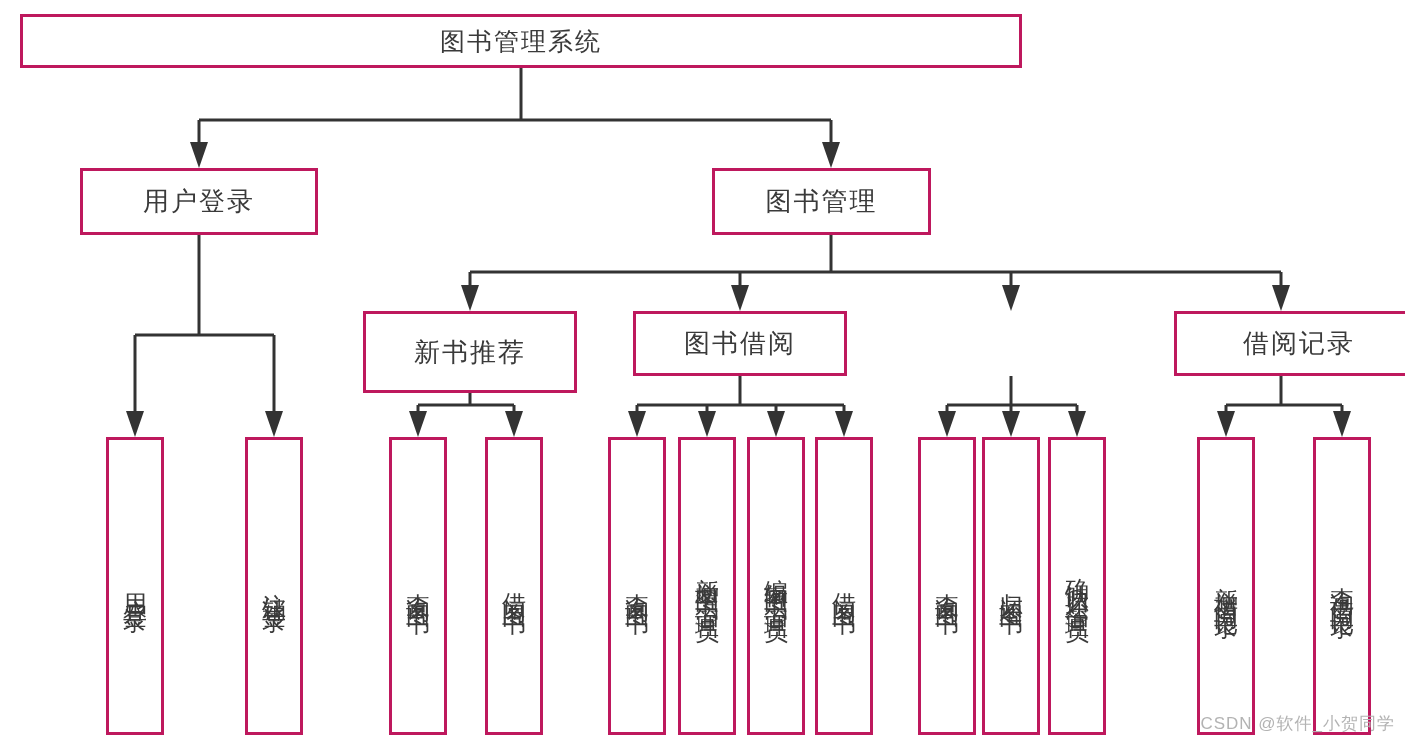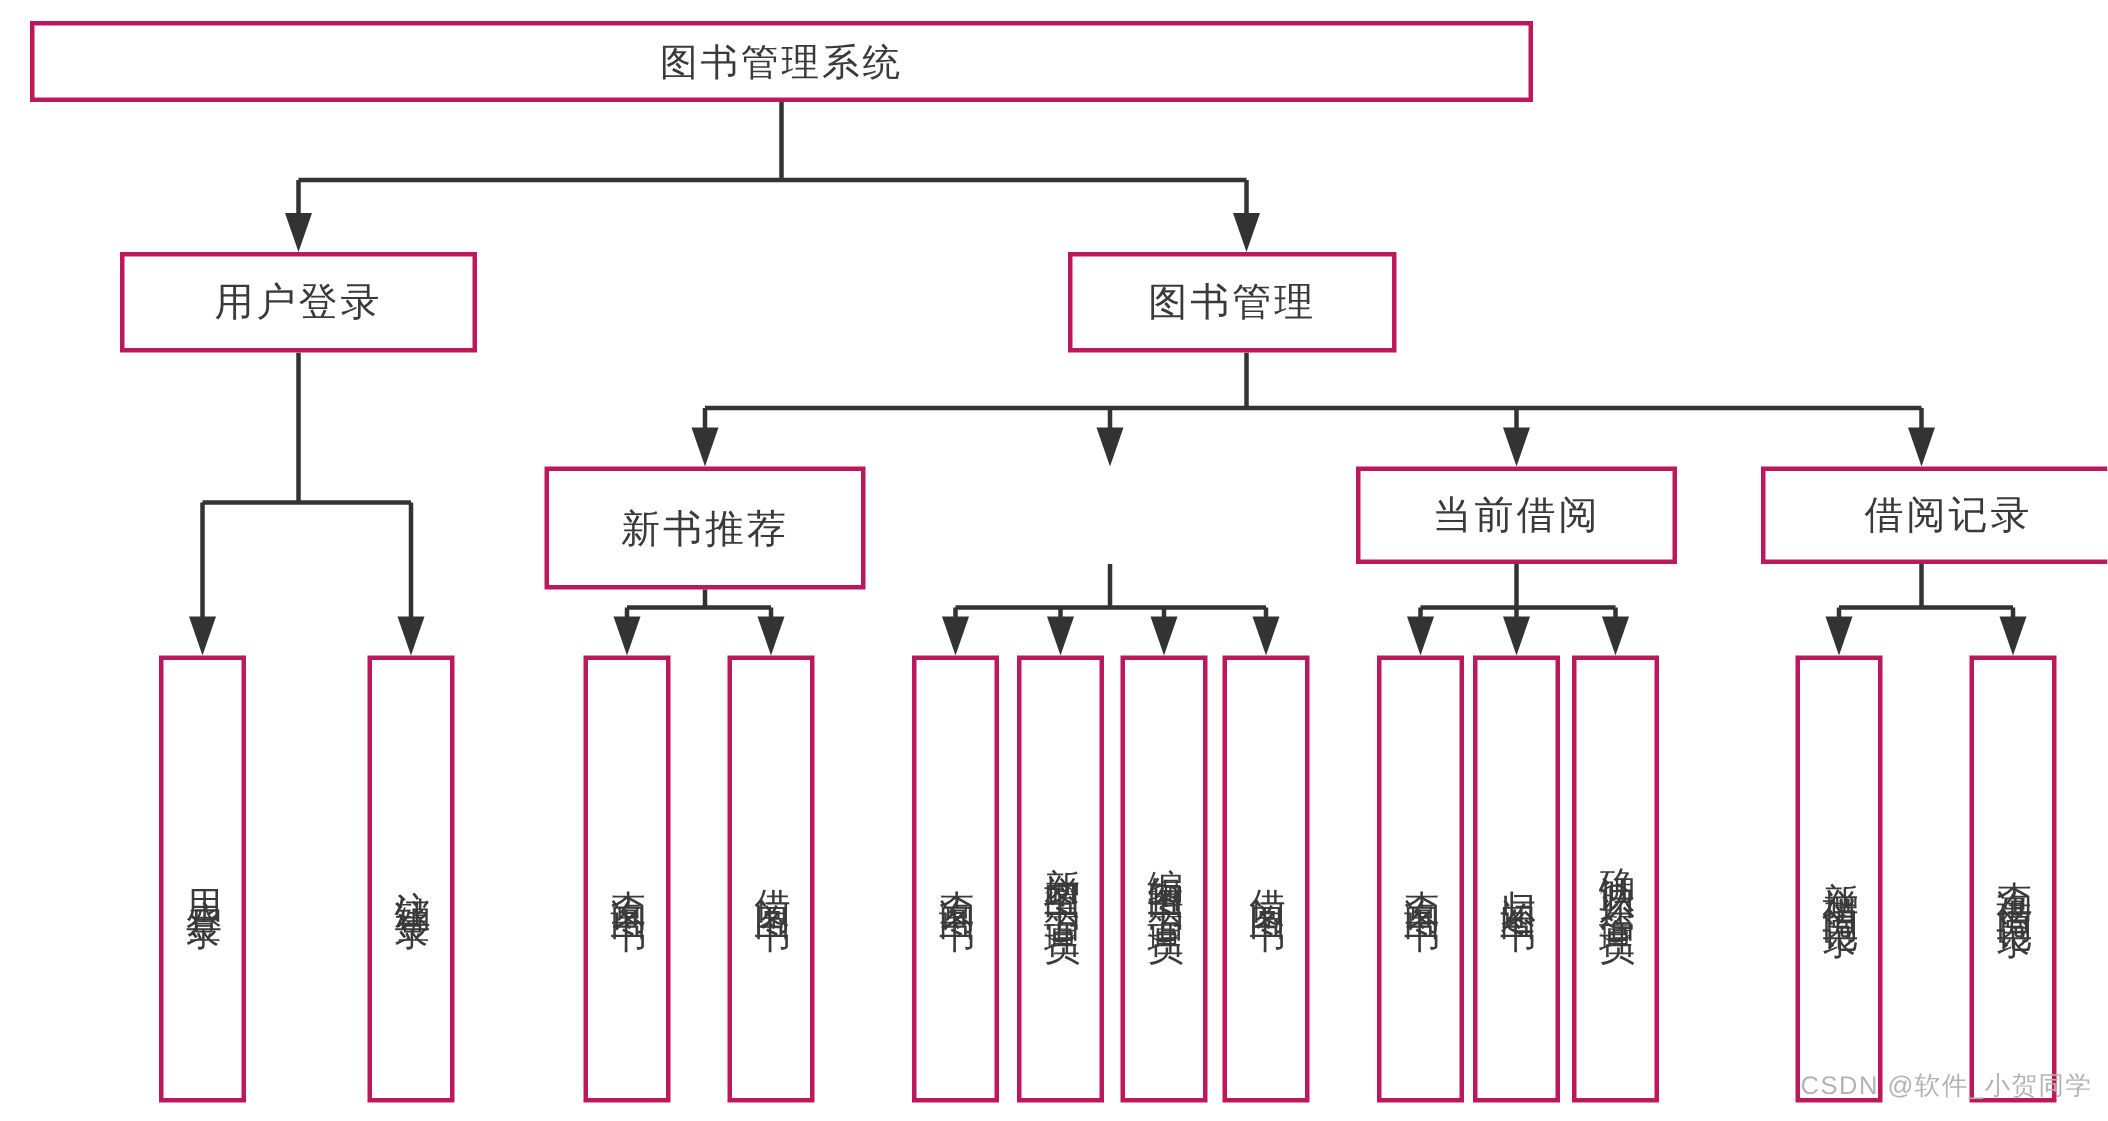--- a/index.html
+++ b/index.html
@@ -131,22 +131,22 @@
   <div class="node h" style="left:80px;top:168px;width:238px;height:67px">
     <span>用户登录</span>
   </div>
   <div class="node h" style="left:712px;top:168px;width:219px;height:67px">
     <span>图书管理</span>
   </div>
 
   <div class="node h" style="left:363px;top:311px;width:214px;height:82px">
     <span>新书推荐</span>
   </div>
-  <div class="node h" style="left:904px;top:311px;width:214px;height:65px">
-    <span>当前借阅</span>
+  <div class="node h" style="left:633px;top:311px;width:214px;height:65px">
+    <span>图书借阅</span>
   </div>
   <div class="node h" style="left:1174px;top:311px;width:250px;height:65px">
     <span>借阅记录</span>
   </div>
 
   <div class="node v" style="left:106px;top:437px;width:58px;height:298px">
     <span>用户登录</span>
   </div>
   <div class="node v" style="left:245px;top:437px;width:58px;height:298px">
     <span>注销登录</span>

